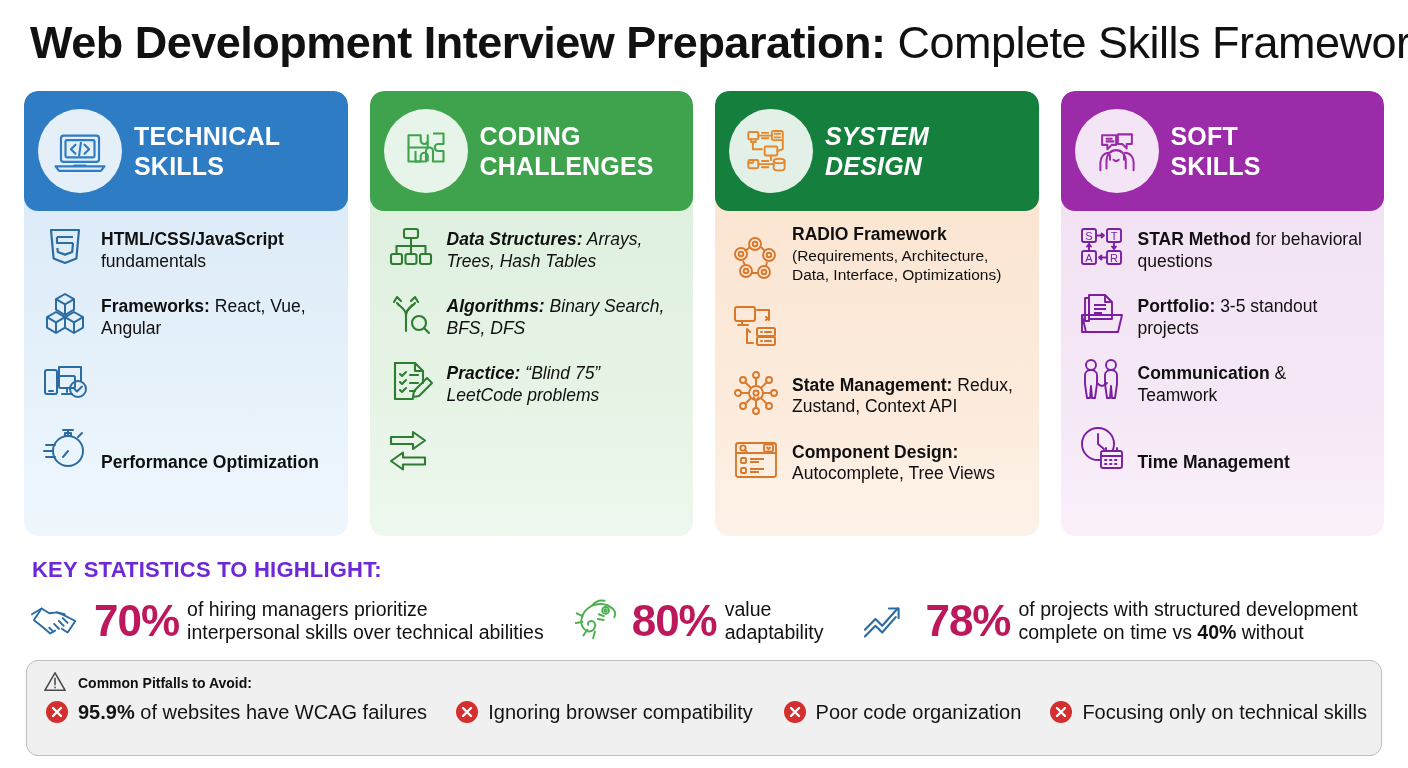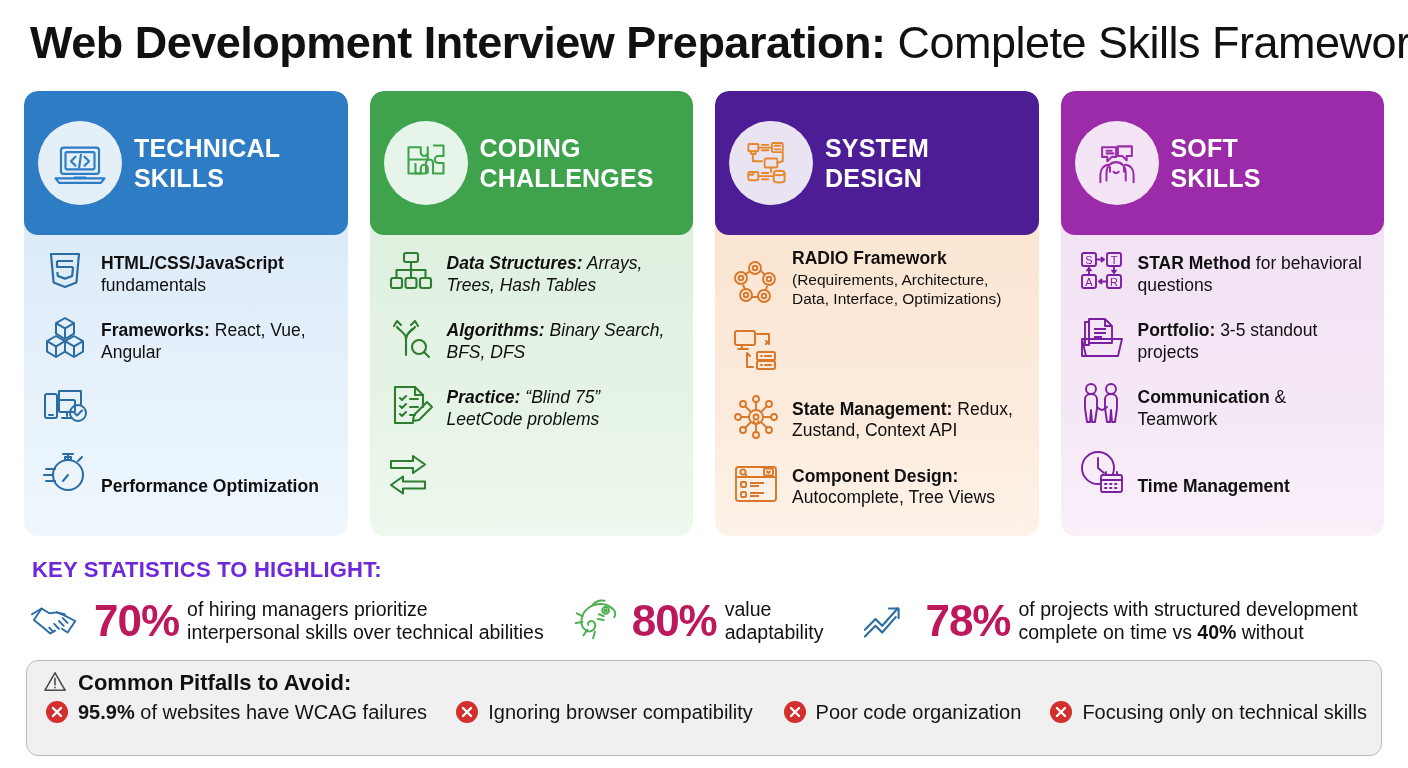--- a/index.html
+++ b/index.html
@@ -25,21 +25,21 @@
     position: absolute; left: 24px; top: 91px;
     width: 1360px; height: 445px;
     display: flex; gap: 22px;
   }
   .card {
     flex: 1 1 0; border-radius: 14px; overflow: hidden;
     display: flex; flex-direction: column; min-width: 0;
     position: relative;
   }
   .card-head {
-    height: 144px; border-radius: 14px;
+    height: 120px; border-radius: 14px;
     display: flex; align-items: center; gap: 12px;
     padding: 0 10px 0 14px; position: relative; z-index: 2;
     flex: 0 0 auto;
   }
   .head-badge {
     width: 84px; height: 84px; border-radius: 50%;
     background: rgba(255,255,255,0.88);
     display: flex; align-items: center; justify-content: center;
     flex: 0 0 auto;
   }
@@ -58,21 +58,21 @@
   .item-ico svg { display: block; width: 50px; height: 50px; }
   .item-txt { font-size: 17.5px; line-height: 21.5px; color: #101010; padding-top: 3px; }
   .item-txt b { font-weight: 700; }
   .item-txt .sub { font-size: 15.5px; line-height: 19px; display: block; }
 
   
   .c-blue   .card-head { background: #2E7CC4; }
   .c-blue   .card-body { background: linear-gradient(180deg,#DCEBF8 0%,#E7F2FB 60%,#EFF7FD 100%); }
   .c-green  .card-head { background: #3FA34D; }
   .c-green  .card-body { background: linear-gradient(180deg,#DFF0DF 0%,#E6F4E6 60%,#EEF8EE 100%); font-style: italic; }
-  .c-orange .card-head { background: #4c1d95; }
+  .c-orange .card-head { background: #15803d; font-style: italic; }
   .c-orange .card-body { background: linear-gradient(180deg,#FBE5D2 0%,#FCEBDC 60%,#FDF2E8 100%); }
   .c-purple .card-head { background: #9B2BA8; }
   .c-purple .card-body { background: linear-gradient(180deg,#F2E2F4 0%,#F5E8F6 60%,#F9F0FA 100%); }
 
   
   .stats-label {
     position: absolute; left: 32px; top: 557px;
     font-size: 22px; font-weight: 700; color: #6d28d9; letter-spacing: 0.2px;
   }
   .stats-row {
@@ -91,21 +91,21 @@
   .gap-a { width: 22px; }
   .gap-b { width: 36px; }
 
   
   .pitfalls {
     position: absolute; left: 26px; top: 660px; width: 1356px; height: 96px;
     background: #F0F0F0; border: 1.5px solid #BDBDBD; border-radius: 12px;
     padding: 9px 14px 0 16px;
   }
   .pit-head { display: flex; align-items: center; gap: 9px; margin-bottom: 4px; }
-  .pit-head-txt { font-size: 22px; font-weight: 700; color: #101010; }
+  .pit-head-txt { font-size: 14px; font-weight: 700; color: #101010; }
   .pit-list { display: flex; align-items: flex-start; padding-left: 2px; }
   .pit-item { display: flex; align-items: center; gap: 9px; }
   .pit-item-txt { font-size: 20px; line-height: 24px; color: #141414; white-space: nowrap; }
   .pit-item-txt b { font-weight: 700; }
   .pit-gap-1 { width: 34px; } .pit-gap-2 { width: 36px; } .pit-gap-3 { width: 34px; }
   .xmark { width: 24px; height: 24px; flex: 0 0 24px; }
   .xmark svg { display: block; width: 24px; height: 24px; }
 </style>
 </head>
 <body>

